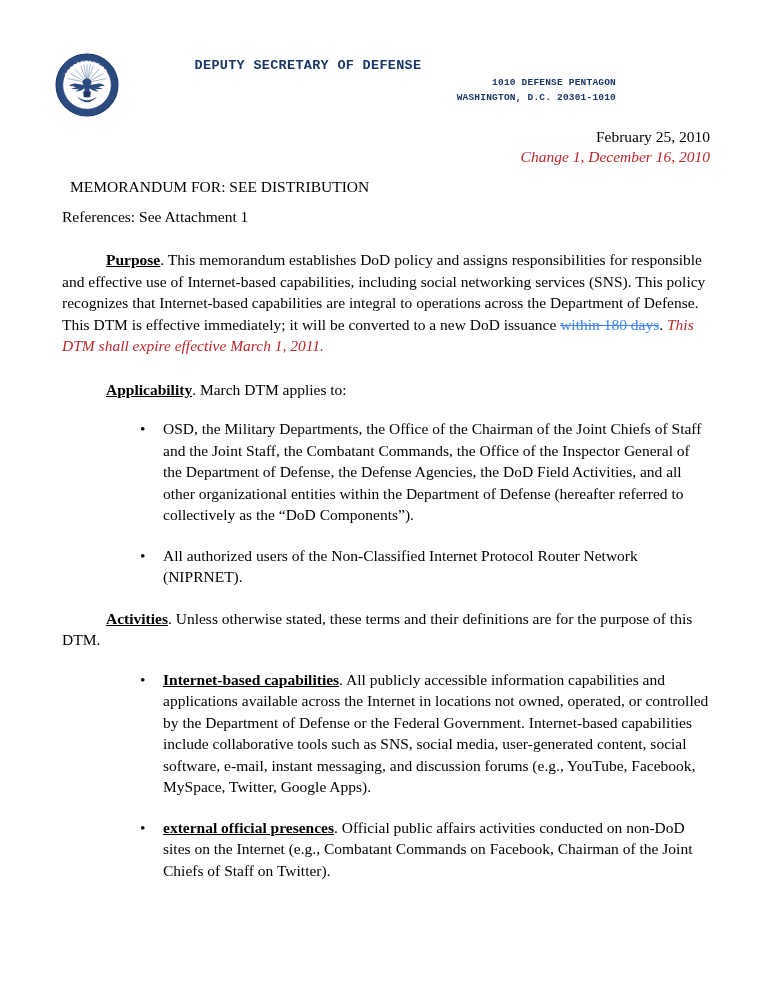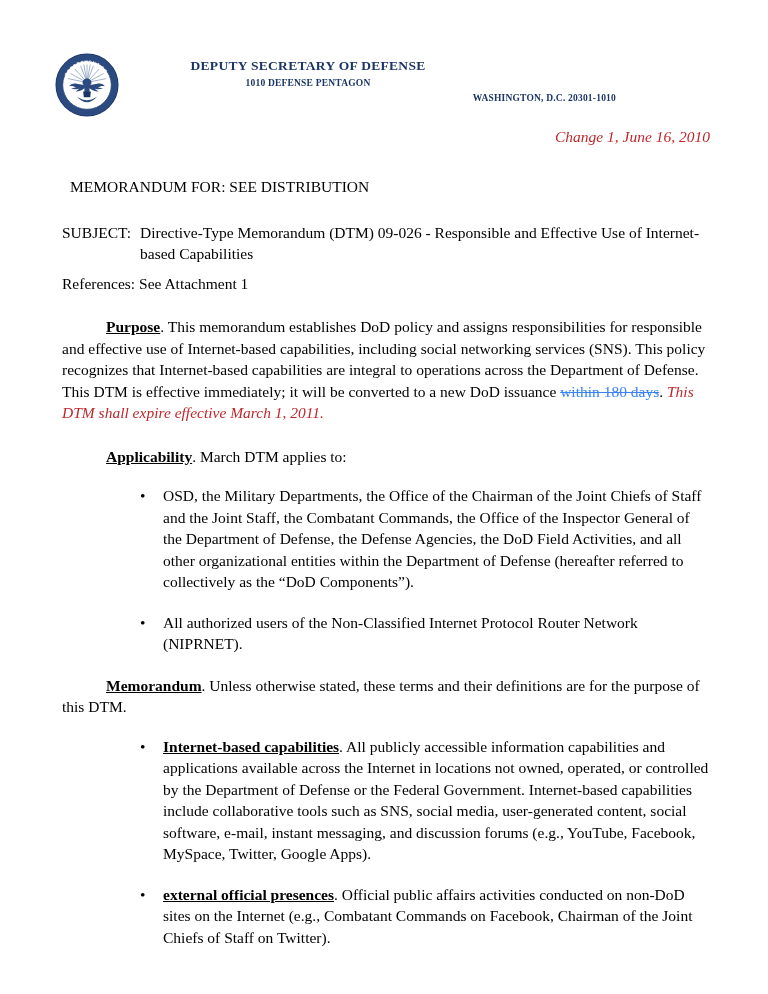--- a/index.html
+++ b/index.html
@@ -32,35 +32,36 @@
     width: 64px;
     height: 64px;
   }
 
   .header-block {
     position: absolute;
     left: 0;
     top: 58px;
     width: 616px;
     text-align: center;
-    font-family: Liberation Serif, serif;
+    font-family: Liberation Mono, monospace;
     color: #1b3666;
   }
   .header-title {
     font-size: 13.5px;
     font-weight: bold;
     letter-spacing: 0.3px;
     line-height: 16px;
   }
   .header-line2 {
     font-size: 9.5px;
     font-weight: bold;
     letter-spacing: 0.2px;
     line-height: 14px;
     margin-top: 2px;
+    text-align: right;
   }
   .header-line3 {
     font-size: 9.5px;
     font-weight: bold;
     letter-spacing: 0.2px;
     line-height: 14px;
     margin-top: 1px;
     text-align: right;
   }
 
@@ -222,31 +223,28 @@
   </div>
 
   <div class="header-block">
     <div class="header-title">DEPUTY SECRETARY OF DEFENSE</div>
     <div class="header-line2">1010 DEFENSE PENTAGON</div>
     <div class="header-line3">WASHINGTON, D.C. 20301-1010</div>
   </div>
 </div>
 
 <div class="date-block">
-  <div class="date-change">Change 1, June 16, 2010</div>
+  <div class="date-primary">February 25, 2010</div>
+  <div class="date-change">Change 1, December 16, 2010</div>
 </div>
 
 <div class="doc-body">
 
   <p class="memo-for">MEMORANDUM FOR:  SEE DISTRIBUTION</p>
 
-  <div class="subject">
-    <span class="subject-label">SUBJECT:</span>
-    <span class="subject-text">Directive-Type Memorandum (DTM) 09-026 - Responsible and Effective Use of Internet-based Capabilities</span>
-  </div>
 
   <p class="references">References:  See Attachment 1</p>
 
   <p class="para">
     <span class="u">Purpose</span><span>.  This memorandum establishes DoD policy and assigns responsibilities for responsible and effective use of Internet-based capabilities, including social networking services (SNS).  This policy recognizes that Internet-based capabilities are integral to operations across the Department of Defense.  This DTM is effective immediately; it will be converted to a new DoD issuance </span><span class="redstrike">within 180 days</span><span>.  </span><span class="reditalic">This DTM shall expire effective March 1, 2011.</span>
   </p>
 
   <p class="para">
     <span class="u">Applicability</span><span>.  March DTM applies to:</span>
   </p>
@@ -256,21 +254,21 @@
       <span class="bullet-dot">•</span>
       <span>OSD, the Military Departments, the Office of the Chairman of the Joint Chiefs of Staff and the Joint Staff, the Combatant Commands, the Office of the Inspector General of the Department of Defense, the Defense Agencies, the DoD Field Activities, and all other organizational entities within the Department of Defense (hereafter referred to collectively as the “DoD Components”).</span>
     </li>
     <li>
       <span class="bullet-dot">•</span>
       <span>All authorized users of the Non-Classified Internet Protocol Router Network (NIPRNET).</span>
     </li>
   </ul>
 
   <p class="para tight">
-    <span class="u">Memorandum</span><span>.  Unless otherwise stated, these terms and their definitions are for the purpose of this DTM.</span>
+    <span class="u">Activities</span><span>.  Unless otherwise stated, these terms and their definitions are for the purpose of this DTM.</span>
   </p>
 
   <ul class="bullets indent-2">
     <li>
       <span class="bullet-dot">•</span>
       <span class="u">Internet-based capabilities</span><span>.  All publicly accessible information capabilities and applications available across the Internet in locations not owned, operated, or controlled by the Department of Defense or the Federal Government.  Internet-based capabilities include collaborative tools such as SNS, social media, user-generated content, social software, e-mail, instant messaging, and discussion forums (e.g., YouTube, Facebook, MySpace, Twitter, Google Apps).</span>
     </li>
     <li>
       <span class="bullet-dot">•</span>
       <span class="u">external official presences</span><span>.  Official public affairs activities conducted on non-DoD sites on the Internet (e.g., Combatant Commands on Facebook, Chairman of the Joint Chiefs of Staff on Twitter).</span>

